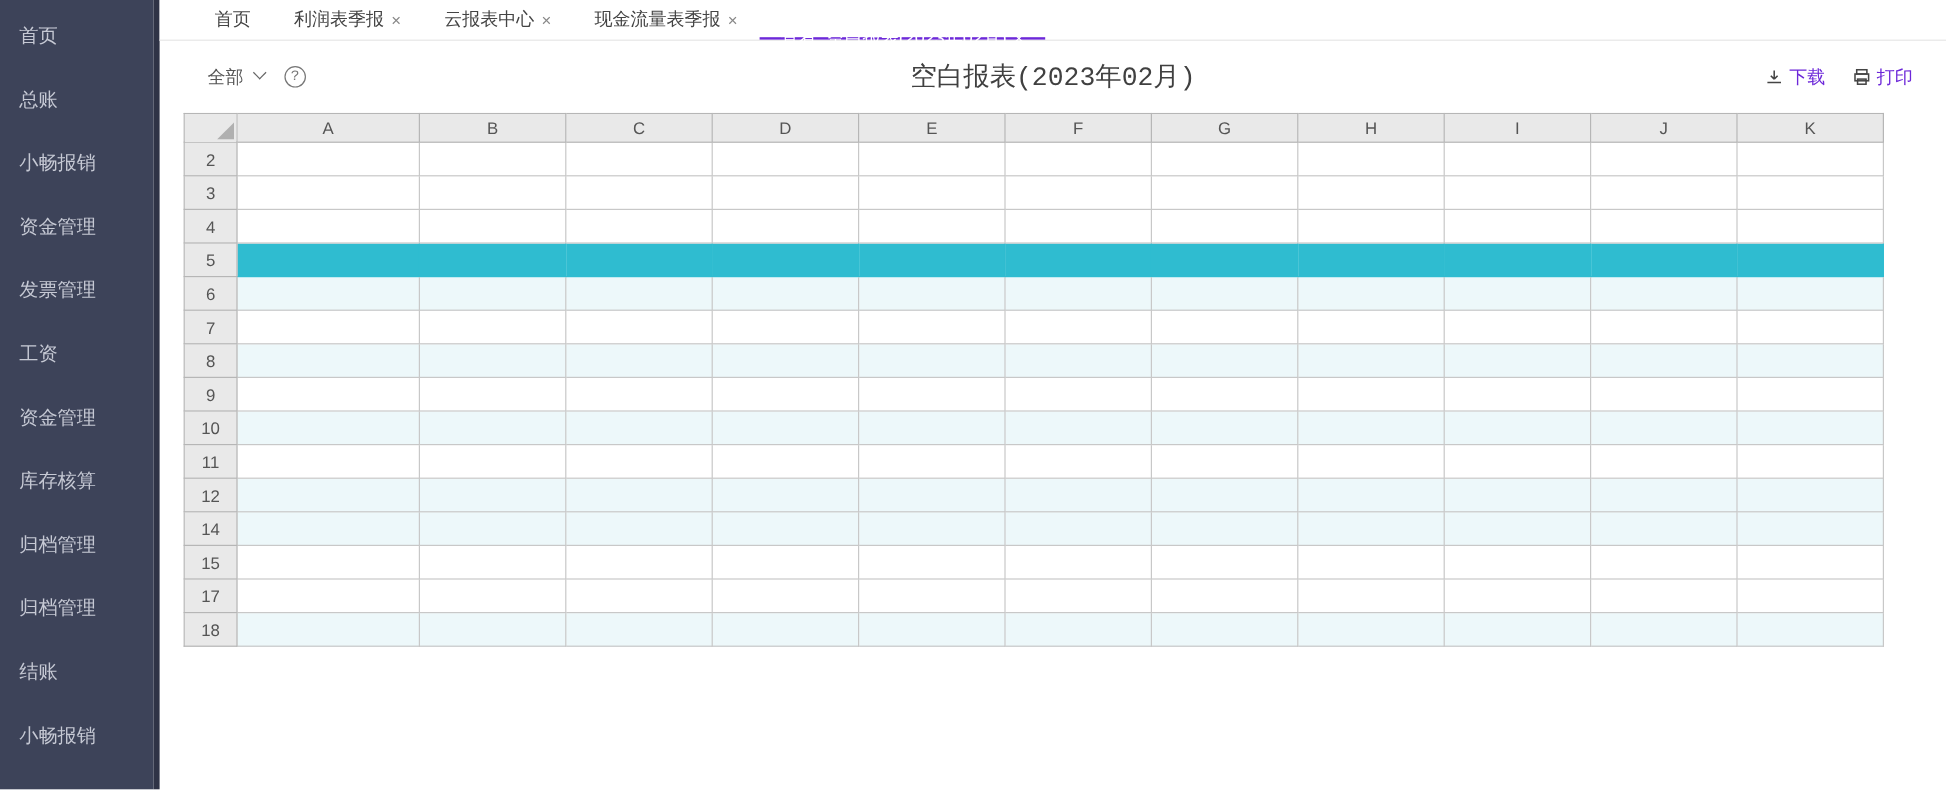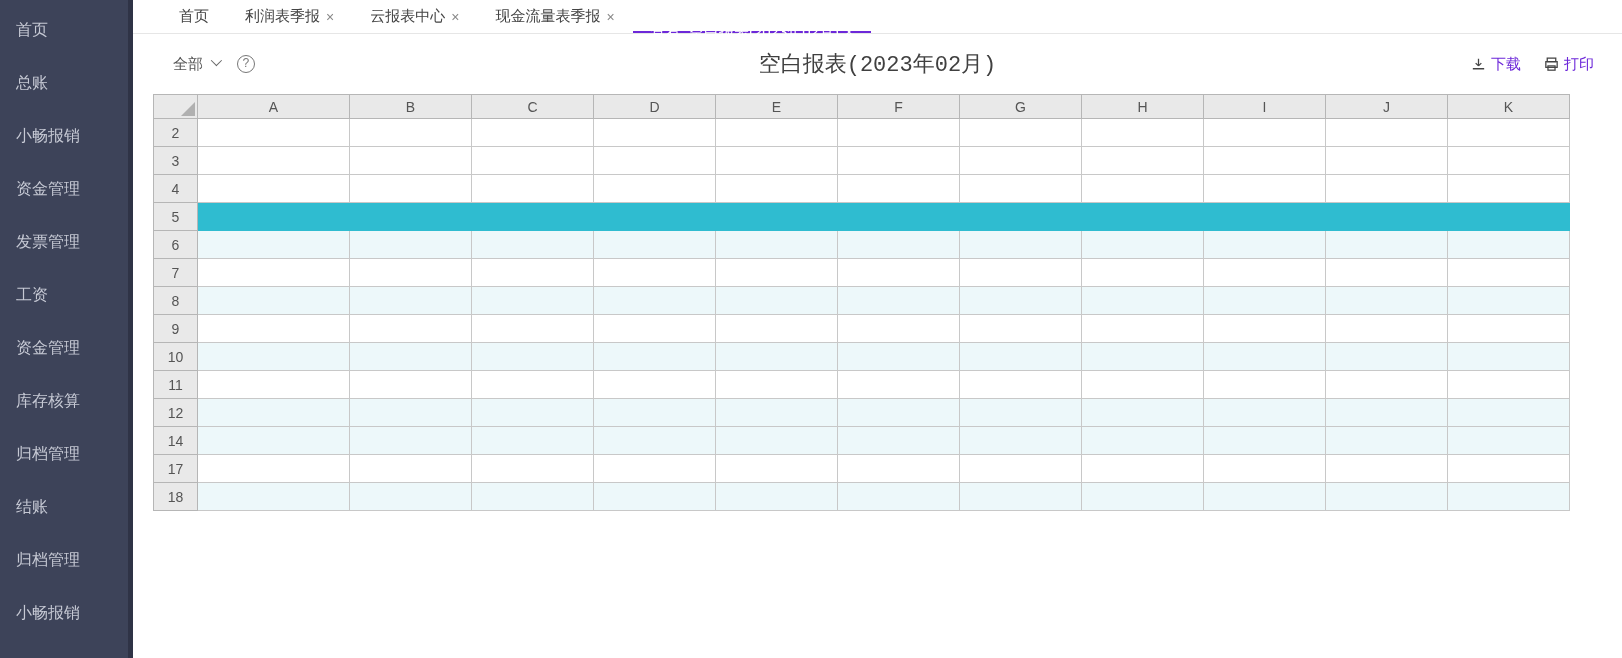--- a/index.html
+++ b/index.html
@@ -209,24 +209,24 @@
       <div class="sidebar-item">
         <span>资金管理</span>
       </div>
       <div class="sidebar-item">
         <span>库存核算</span>
       </div>
       <div class="sidebar-item">
         <span>归档管理</span>
       </div>
       <div class="sidebar-item">
+        <span>归档管理</span>
+      </div>
+      <div class="sidebar-item">
         <span>结账</span>
-      </div>
-      <div class="sidebar-item">
-        <span>归档管理</span>
       </div>
       <div class="sidebar-item">
         <span>小畅报销</span>
       </div>
     </nav>
   <div class="sidebar-scroll"></div>
 
   <div class="main">
 
     <div class="tabs" id="tabs">
@@ -459,20 +459,34 @@
               <td></td>
               <td></td>
               <td></td>
               <td></td>
               <td></td>
               <td></td>
               <td></td>
               <td></td>
             </tr>
             <tr>
+              <td class="rowhdr">15</td>
+              <td></td>
+              <td></td>
+              <td></td>
+              <td></td>
+              <td></td>
+              <td></td>
+              <td></td>
+              <td></td>
+              <td></td>
+              <td></td>
+              <td></td>
+            </tr>
+            <tr>
               <td class="rowhdr">17</td>
               <td></td>
               <td></td>
               <td></td>
               <td></td>
               <td></td>
               <td></td>
               <td></td>
               <td></td>
               <td></td>

